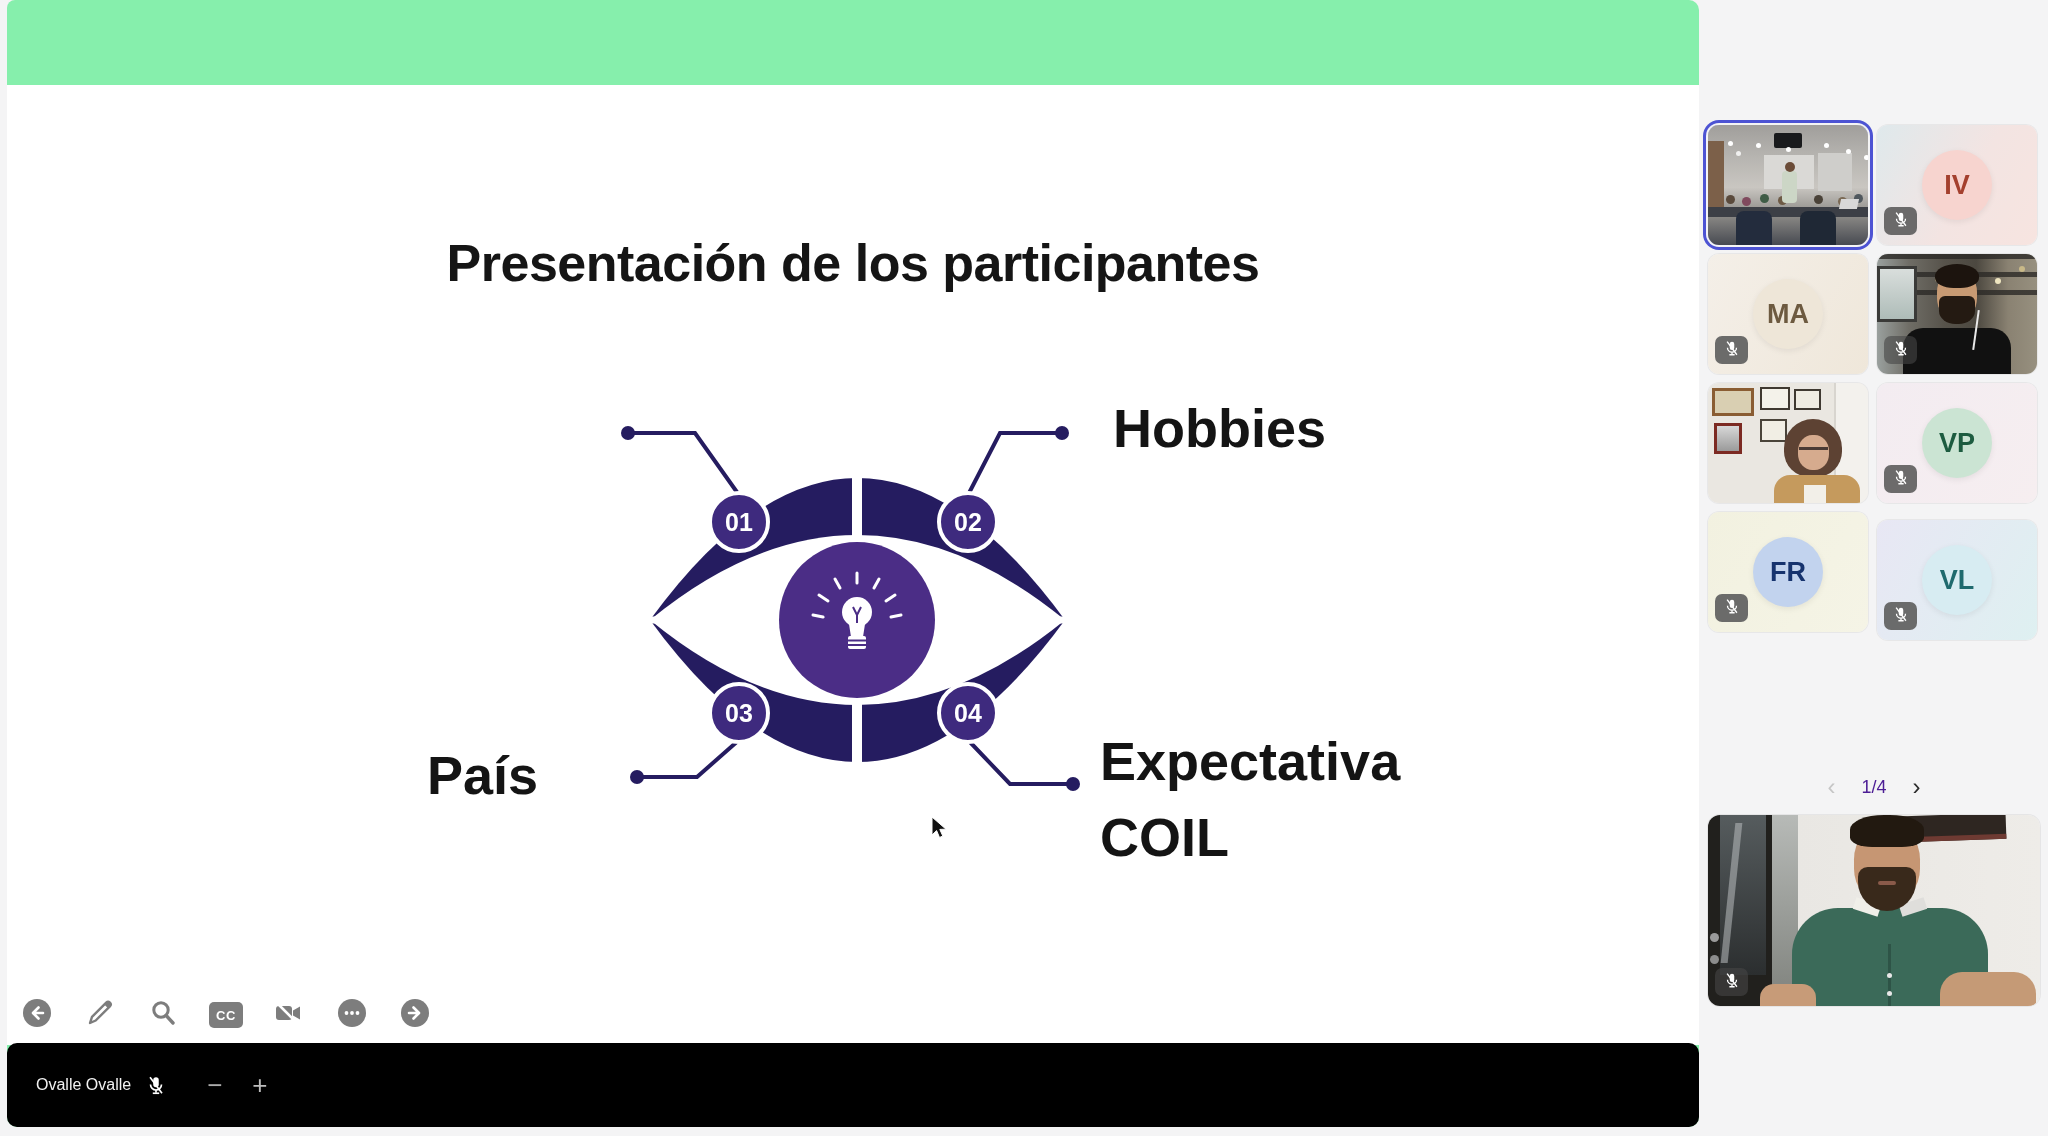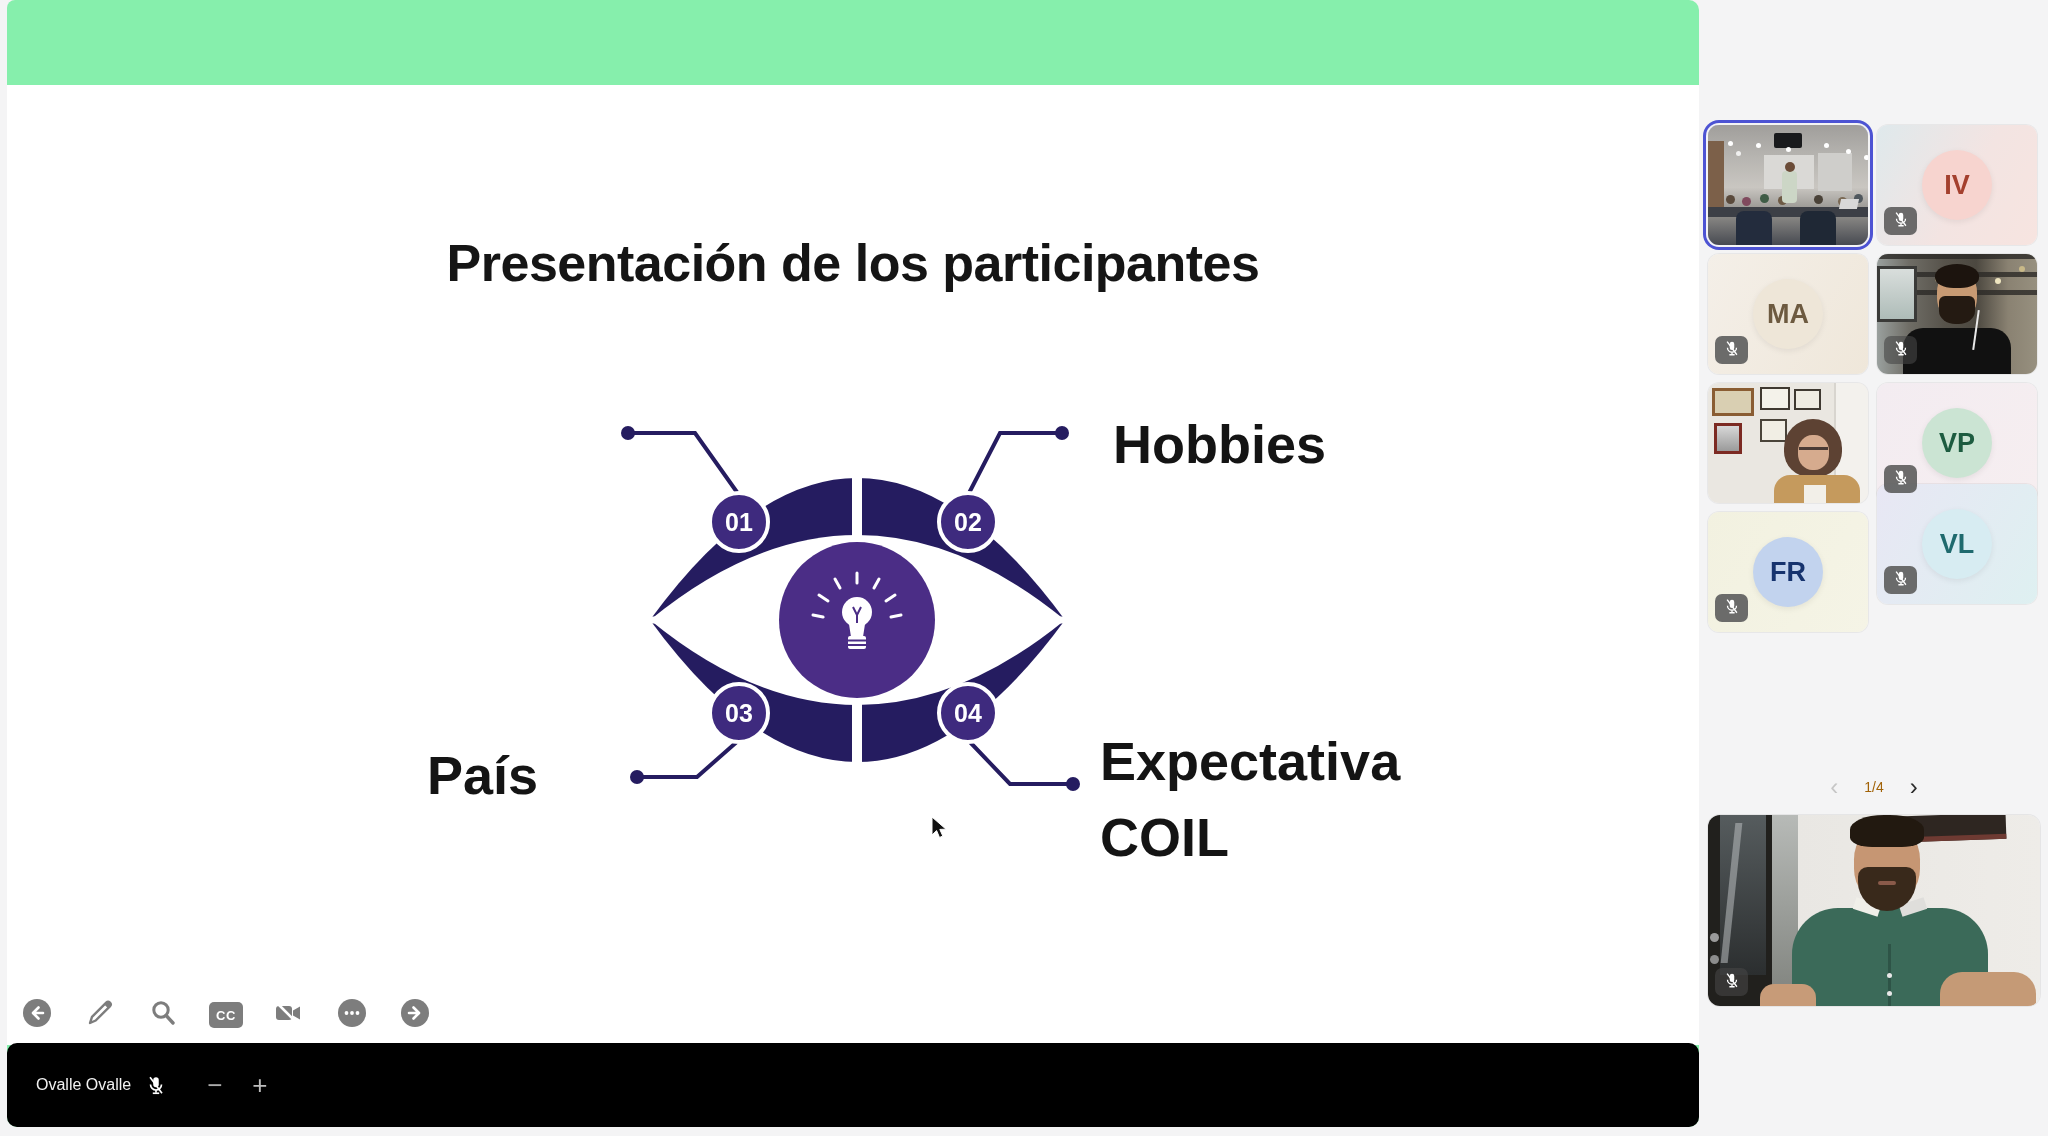--- a/index.html
+++ b/index.html
@@ -9,21 +9,21 @@
 
   
   .share{position:absolute;left:7px;top:0;width:1692px;height:1127px;background:#86efac;
          border-radius:8px 10px 10px 10px;}
   .slide{position:absolute;left:0;top:85px;width:100%;height:960px;background:#ffffff;}
 
   .slide-title{position:absolute;left:0;right:0;top:148px;text-align:center;
     font-size:52px;font-weight:800;letter-spacing:-0.5px;color:#151515;}
   .slide-label{position:absolute;font-size:54px;font-weight:600;color:#141414;line-height:76px;}
   #lbl-nombre{left:283px;top:305px;}
-  #lbl-hobbies{left:1106px;top:305px;margin-top:16px;}
+  #lbl-hobbies{left:1106px;top:305px;}
   #lbl-pais{left:420px;top:652px;}
   #lbl-expectativa{left:1093px;top:638px;width:390px;}
 
   .diagram{position:absolute;left:590px;top:330px;width:520px;height:420px;}
 
   
   .pv-toolbar{position:absolute;left:6px;top:912px;display:flex;align-items:center;gap:15px;}
   .pv-btn{width:48px;height:31px;display:flex;align-items:flex-end;justify-content:center;cursor:pointer;}
   .cc-box{width:34px;height:26px;background:#7d7d7d;border-radius:5px;color:#fff;
     font-size:13px;font-weight:700;display:flex;align-items:center;justify-content:center;letter-spacing:.5px;}
@@ -43,33 +43,33 @@
   .sidebar{position:absolute;left:1700px;top:0;width:348px;height:1136px;background:#f4f4f5;}
   .tile{position:absolute;width:160px;height:120px;border-radius:11px;overflow:hidden;
         box-shadow:0 0 0 1px rgba(0,0,0,.05);cursor:pointer;}
   #t0{left:8px;top:125px;box-shadow:0 0 0 2px #f4f4f5,0 0 0 5px #4d53d3;}
   #t1{left:177px;top:125px;}
   #t2{left:8px;top:254px;}
   #t3{left:177px;top:254px;}
   #t4{left:8px;top:383px;}
   #t5{left:177px;top:383px;}
   #t6{left:8px;top:512px;}
-  #t7{left:177px;top:484px;}
+  #t7{left:177px;top:520px;}
   #t8{left:90px;top:640px;width:165px;height:118px;}
   .avatar-circle{position:absolute;left:50%;top:50%;transform:translate(-50%,-50%);
     width:70px;height:70px;border-radius:50%;display:flex;align-items:center;justify-content:center;
     font-size:27px;font-weight:600;box-shadow:0 2px 6px rgba(0,0,0,.07);}
   .mic-badge{position:absolute;left:7px;bottom:10px;width:33px;height:28px;border-radius:7px;
     background:rgba(96,96,96,.92);display:flex;align-items:center;justify-content:center;z-index:5;}
   .mic-badge.translucent{background:rgba(70,70,70,.6);}
   .mic-badge svg{width:18px;height:18px;}
 
   .pagination{position:absolute;left:0;top:770px;width:348px;height:34px;display:flex;
     align-items:center;justify-content:center;gap:26px;}
-  .page-label{font-size:14px;color:#a16207;text-align:center;}
+  .page-label{font-size:18px;color:#4c1d95;text-align:center;}
   .chev{font-size:24px;line-height:1;cursor:pointer;font-weight:400;}
   .chev.prev{color:#c6c6c6;}
   .chev.next{color:#2b2b2b;}
 
   .self-view{position:absolute;left:8px;top:815px;width:332px;height:191px;border-radius:12px;
     overflow:hidden;box-shadow:0 0 0 1px rgba(0,0,0,.06);cursor:pointer;}
 
   
   .scene{position:absolute;inset:0;}
   .cls-base{position:absolute;inset:0;background:linear-gradient(180deg,#a09e9b 0%,#b6b4b0 26%,#c9c6c1 52%,#8f8d89 74%,#474a51 100%);}

